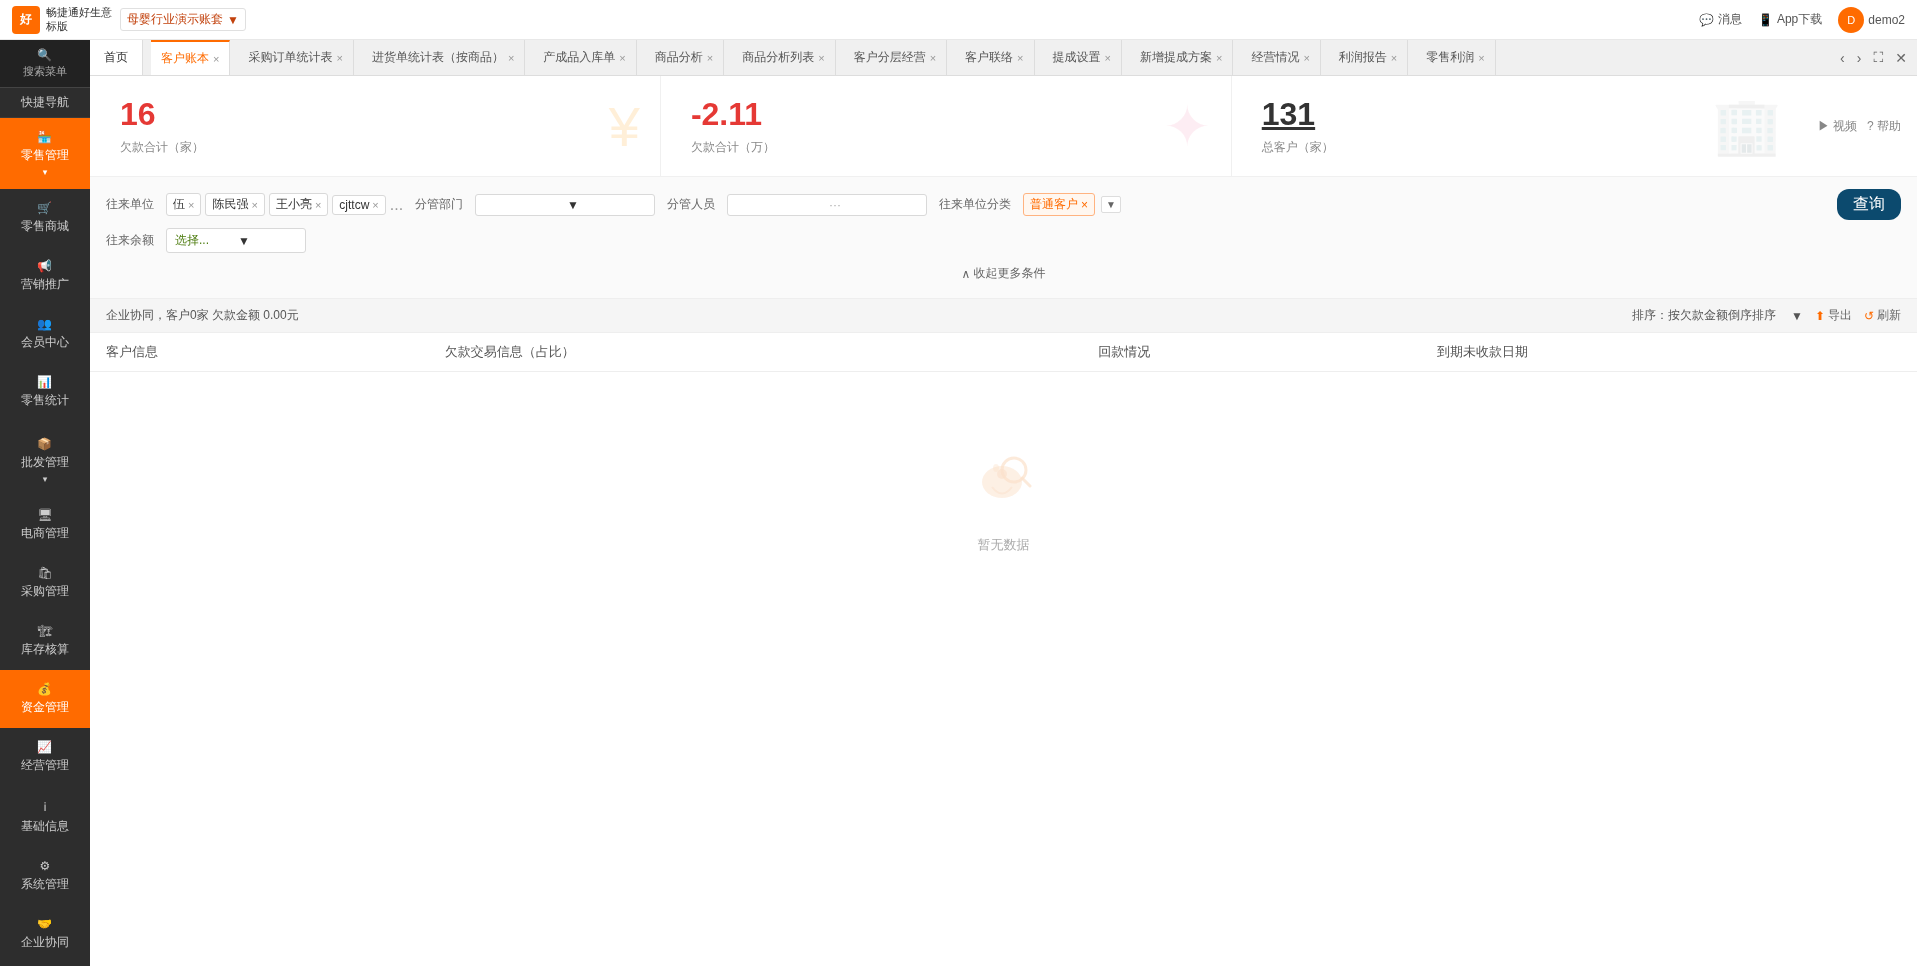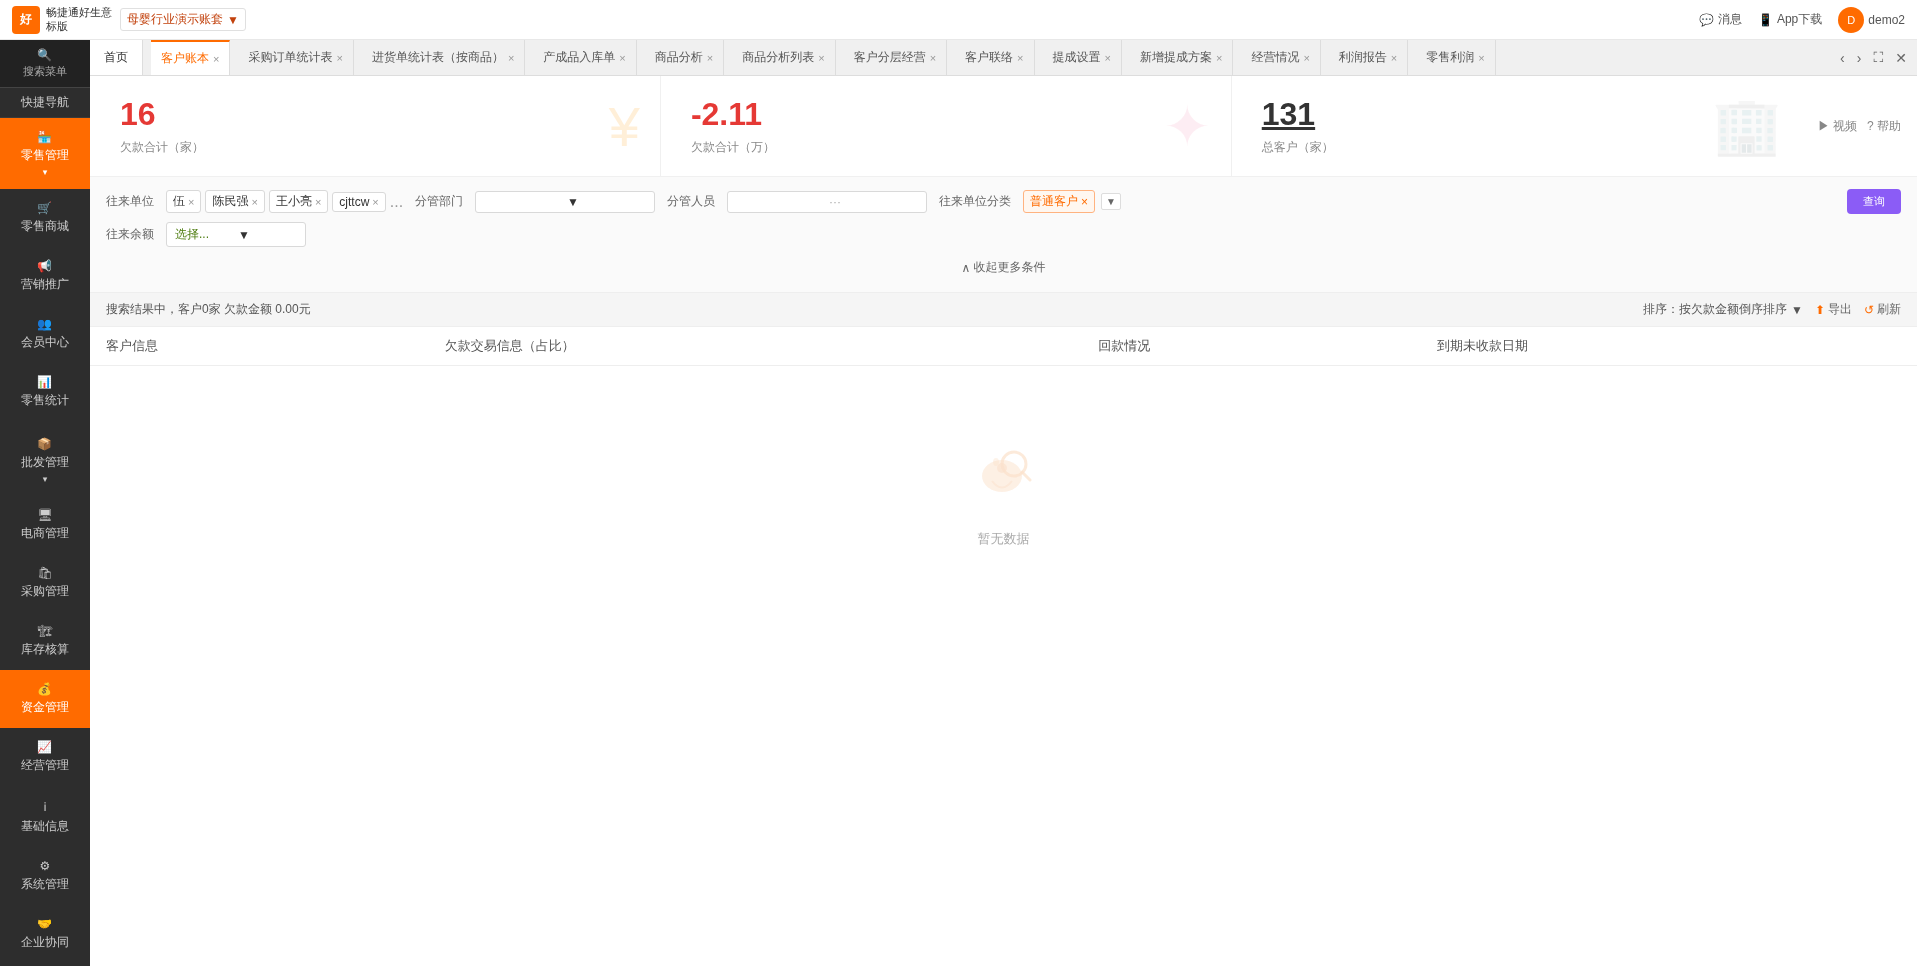--- a/index.html
+++ b/index.html
@@ -58,28 +58,28 @@
     .filter-tags { display: flex; align-items: center; gap: 4px; flex-wrap: wrap; }
     .filter-tag { display: flex; align-items: center; gap: 3px; background: #fff; border: 1px solid #d9d9d9; border-radius: 3px; padding: 2px 6px; font-size: 12px; color: #333; }
     .filter-tag .x { color: #999; cursor: pointer; font-size: 11px; }
     .filter-more { color: #999; cursor: pointer; font-size: 16px; }
     .filter-select { display: flex; align-items: center; gap: 4px; border: 1px solid #d9d9d9; border-radius: 3px; padding: 3px 8px; background: #fff; min-width: 200px; cursor: pointer; }
     .filter-select span { font-size: 12px; color: #333; flex: 1; }
     .filter-dropdown-icon { color: #999; font-size: 10px; }
     .filter-tag-selected { display: flex; align-items: center; gap: 3px; background: #fff7f0; border: 1px solid #ffb380; border-radius: 3px; padding: 2px 6px; font-size: 12px; color: #ff6b00; }
     .filter-tag-selected .x { color: #ff6b00; cursor: pointer; }
     .collapse-btn { display: flex; align-items: center; gap: 3px; color: #666; font-size: 12px; cursor: pointer; margin: 0 auto; width: fit-content; padding: 4px 12px; }
-    .search-btn { background: #8b5cf6; color: #fff; border: none; border-radius: 4px; padding: 5px 16px; font-size: 11px; cursor: pointer; margin-left: auto; }
+    .search-btn { background: #0c4a6e; color: #fff; border: none; border-radius: 12px; padding: 5px 16px; font-size: 16px; cursor: pointer; margin-left: auto; }
 
     
     .results-bar { display: flex; align-items: center; justify-content: space-between; padding: 8px 16px; background: #f5f5f5; border-bottom: 1px solid #eee; font-size: 12px; color: #555; }
     .results-actions { display: flex; align-items: center; gap: 12px; }
     .results-action { display: flex; align-items: center; gap: 3px; color: #666; cursor: pointer; }
     .results-action .icon { color: #ff6b00; }
-    .sort-select { display: flex; align-items: center; gap: 4px; cursor: pointer; color: #555; }
+    .sort-select { display: flex; align-items: center; gap: 15px; cursor: pointer; color: #555; }
 
     
     .data-table { width: 100%; border-collapse: collapse; }
     .data-table th { padding: 10px 16px; text-align: left; font-size: 13px; color: #555; font-weight: normal; border-bottom: 1px solid #eee; background: #fff; }
 
     
     .empty-state { display: flex; flex-direction: column; align-items: center; justify-content: center; padding: 60px 0; }
     .empty-text { font-size: 13px; color: #aaa; }
 
     
@@ -352,21 +352,21 @@
         <div style="text-align:center;">
           <div class="collapse-btn">
             <span>∧</span>
             <span>收起更多条件</span>
           </div>
         </div>
       </div>
 
       <div class="results-bar">
         <div>
-          <span>搜索结果中，客户0家</span>
+          <span>企业协同，客户0家</span>
           <span style="margin-left:0;">欠款金额 0.00元</span>
         </div>
         <div class="results-actions">
           <div class="sort-select">
             <span>排序：按欠款金额倒序排序</span>
             <span>▼</span>
           </div>
           <div class="results-action">
             <span class="icon">⬆</span>
             <span>导出</span>

